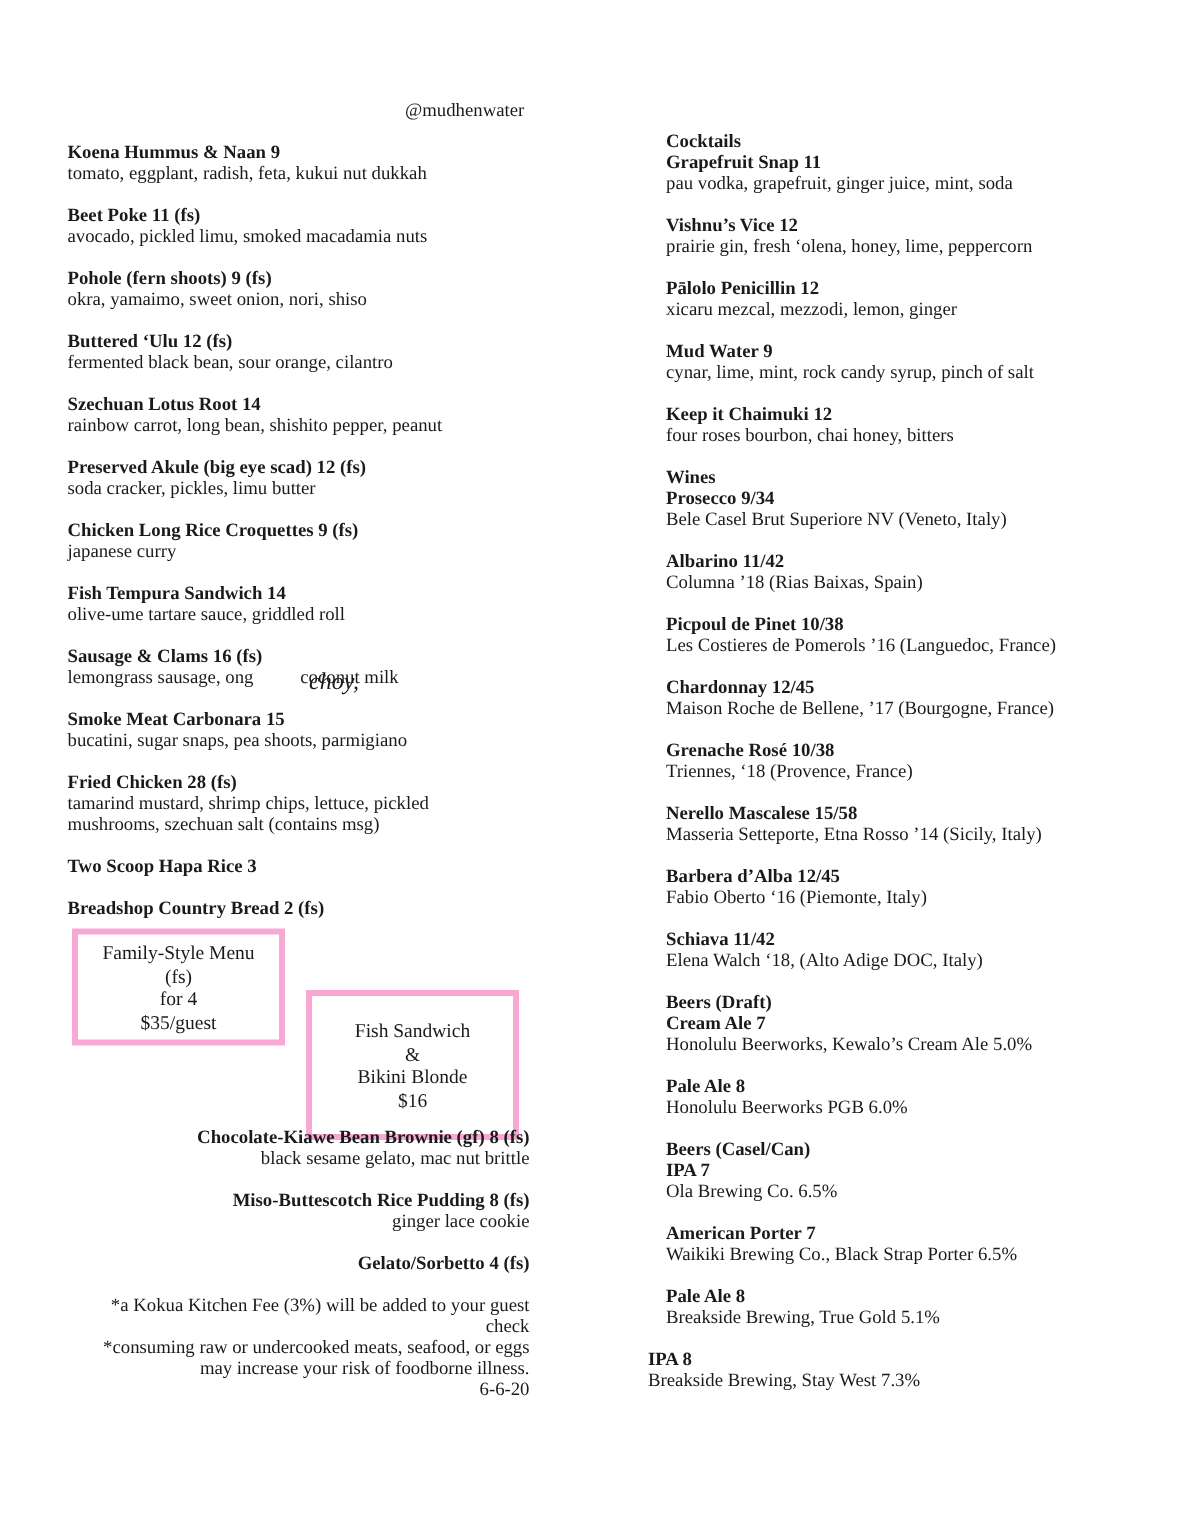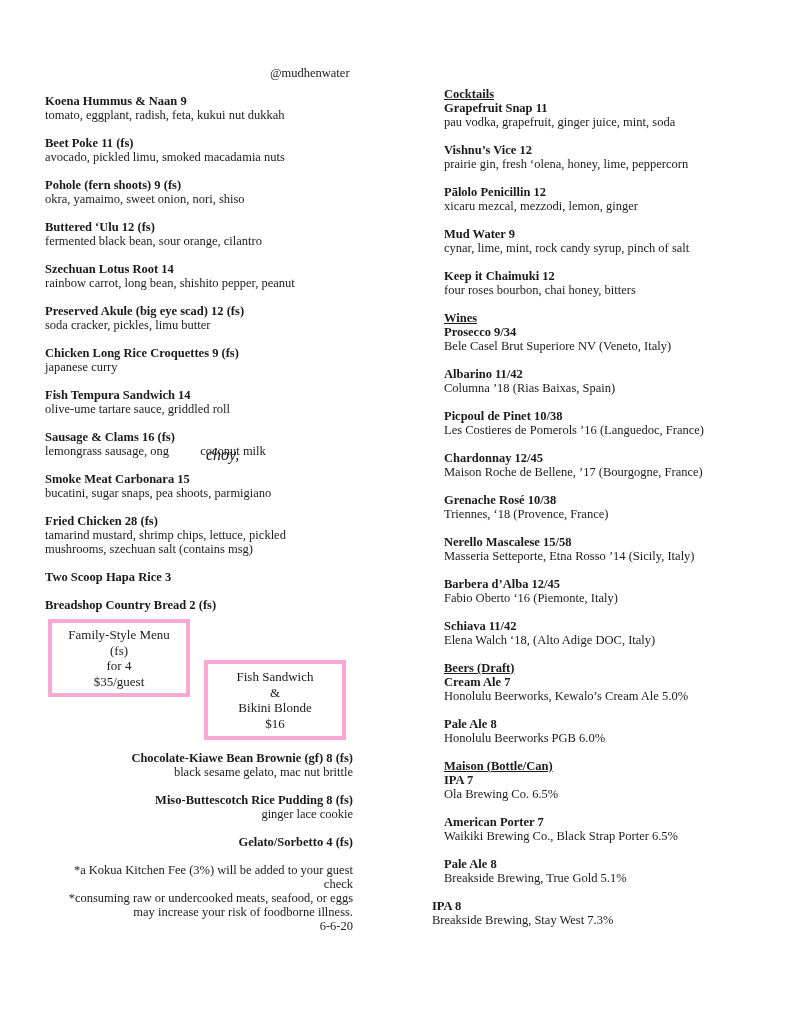--- a/index.html
+++ b/index.html
@@ -3,21 +3,21 @@
   <meta charset="utf-8">
   <style>
     html, body { margin:0; padding:0; background:#ffffff; }
     body { width:791px; height:1024px; position:relative; overflow:hidden;
            font-family:"Liberation Serif", "DejaVu Serif", serif; color:#1a1a1a; }
     .abs { position:absolute; }
     .handle { font-size:12.5px; }
     .item { position:absolute; white-space:nowrap; }
     .name { font-weight:bold; font-size:12.5px; line-height:14px; display:block; }
     .desc { font-size:12.5px; line-height:14px; display:block; }
-    .sec { font-weight:bold; font-size:12.5px; text-decoration:underline; display:block; line-height:14px; }
+    .sec { font-weight:bold; font-size:12.5px; display:block; line-height:14px; }
     .box { position:absolute; border:4px solid #f9a8d4; box-sizing:border-box; text-align:center;
            font-size:13px; line-height:15.5px; display:flex; flex-direction:column; justify-content:center; }
     .right { text-align:right; }
     .overlay { position:absolute; font-size:16px; font-style:italic; }
   </style>
 </head>
 <body>
 
 <div class="abs handle" style="left:270px; top:66px;">@mudhenwater</div>
 
@@ -73,21 +73,21 @@
 <div class="item" style="left:45px; top:598px;">
   <span class="name">Breadshop Country Bread   2 (fs)</span>
 </div>
 
 <div class="box" style="left:48px; top:619px; width:142px; height:78px;">
   <span>Family-Style Menu</span>
   <span>(fs)</span>
   <span>for 4</span>
   <span>$35/guest</span>
 </div>
-<div class="box" style="left:204px; top:660px; width:142px; height:80px;">
+<div class="box" style="left:204px; top:660px; width:142px; height:100px;">
   <span>Fish Sandwich</span>
   <span>&amp;</span>
   <span>Bikini Blonde</span>
   <span>$16</span>
 </div>
 
 <div class="item right" style="right:438px; top:751px;">
   <span class="name">Chocolate-Kiawe Bean Brownie (gf)   8 (fs)</span>
   <span class="desc">black sesame gelato, mac nut brittle</span>
 </div>
@@ -167,21 +167,21 @@
   <span class="sec">Beers (Draft)</span>
   <span class="name">Cream Ale  7</span>
   <span class="desc">Honolulu Beerworks, Kewalo’s Cream Ale 5.0%</span>
 </div>
 <div class="item" style="left:444px; top:717px;">
   <span class="name">Pale Ale 8</span>
   <span class="desc">Honolulu Beerworks PGB 6.0%</span>
 </div>
 
 <div class="item" style="left:444px; top:759px;">
-  <span class="sec">Maison (Bottle/Can)</span>
+  <span class="sec">Beers (Casel/Can)</span>
   <span class="name">IPA  7</span>
   <span class="desc">Ola Brewing Co. 6.5%</span>
 </div>
 <div class="item" style="left:444px; top:815px;">
   <span class="name">American Porter 7</span>
   <span class="desc">Waikiki Brewing Co., Black Strap Porter 6.5%</span>
 </div>
 <div class="item" style="left:444px; top:857px;">
   <span class="name">Pale Ale 8</span>
   <span class="desc">Breakside Brewing, True Gold 5.1%</span>

